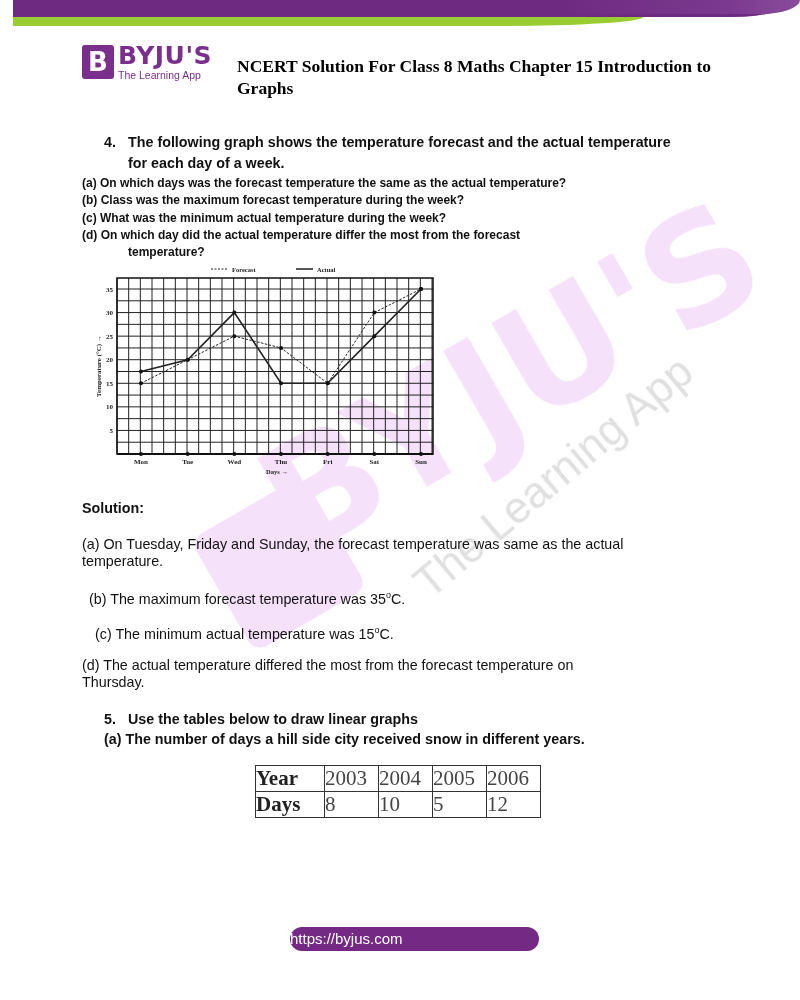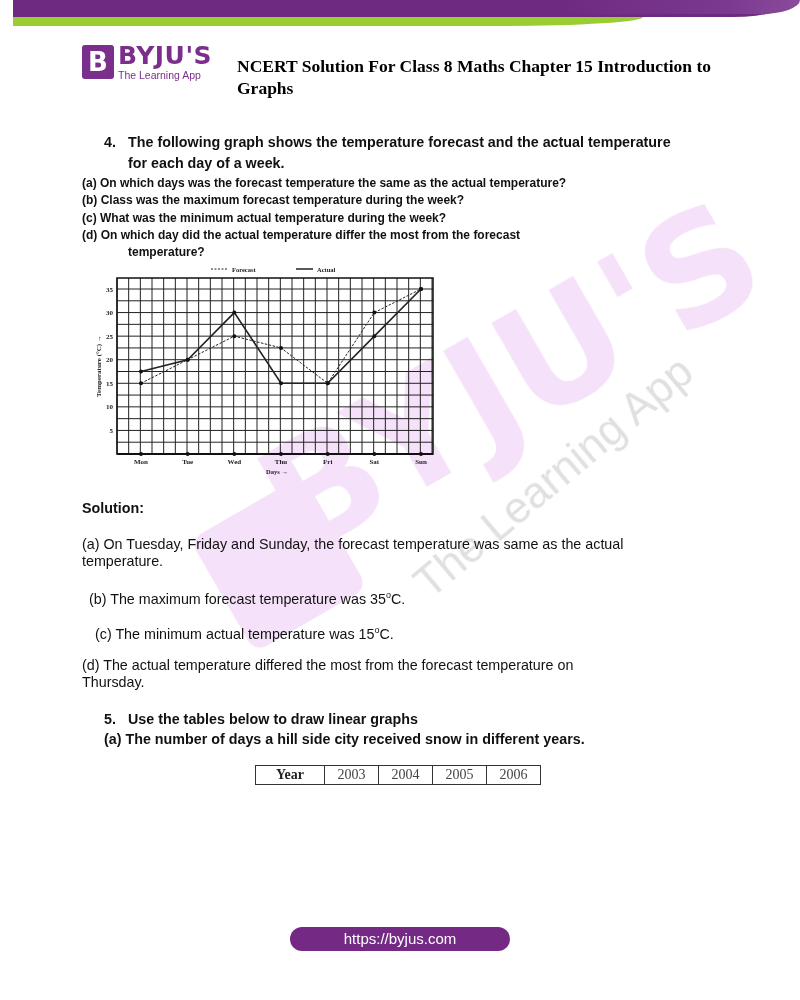--- a/index.html
+++ b/index.html
@@ -35,27 +35,27 @@
   .chart { left:85px; top:262px; width:360px; height:220px; }
 
   
   .watermark { left:0; top:0; width:800px; height:1000px; pointer-events:none; }
 
   .sol-head { left:82px; top:500px; font-weight:bold; font-size:14.3px;text-align:center; }
   .sol { font-size:14.3px; line-height:17.5px; width:620px; }
 
   
   .tbl { left:255px; top:765px; border-collapse:collapse; font-family:"Liberation Serif", serif; }
-  .tbl td { border:1.3px solid #333; height:18px; padding:0; text-align:center;
-            font-size:14px; color:#444; }
+  .tbl td { border:1.3px solid #333; height:18px; padding:0; text-align:left;
+            font-size:21px; color:#444; }
   .tbl td.hd { font-weight:bold; color:#222; width:68px; }
   .tbl td.cv { width:53px; }
 
-  .footer-pill { left:290px; top:927px; width:220px; height:24px; background:#742a85;
-                 border-radius:12px; color:#fff; text-align:center; font-size:15px; line-height:24px; }
+  .footer-pill { left:290px; top:927px; width:249px; height:24px; background:#742a85;
+                 border-radius:12px; color:#fff; font-size:15px; line-height:24px; }
 </style>
 </head>
 <body>
 
 <div class="abs band-purple"></div>
 <div class="abs band-purple-light"></div>
 <div class="abs band-green"></div>
 
 <div class="abs logo-box"></div>
 <div class="abs logo-b">B</div>
@@ -198,16 +198,23 @@
 
 <table class="abs tbl">
   <tbody>
       <tr>
     <td class="hd">Year</td>
     <td class="cv">2003</td>
     <td class="cv">2004</td>
     <td class="cv">2005</td>
     <td class="cv">2006</td>
   </tr>
+  <tr>
+    <td class="hd">Days</td>
+    <td class="cv">8</td>
+    <td class="cv">10</td>
+    <td class="cv">5</td>
+    <td class="cv">12</td>
+  </tr>
 </tbody>
   </table>
 
 <div class="abs footer-pill">https://byjus.com</div>
 
 </body></html>

